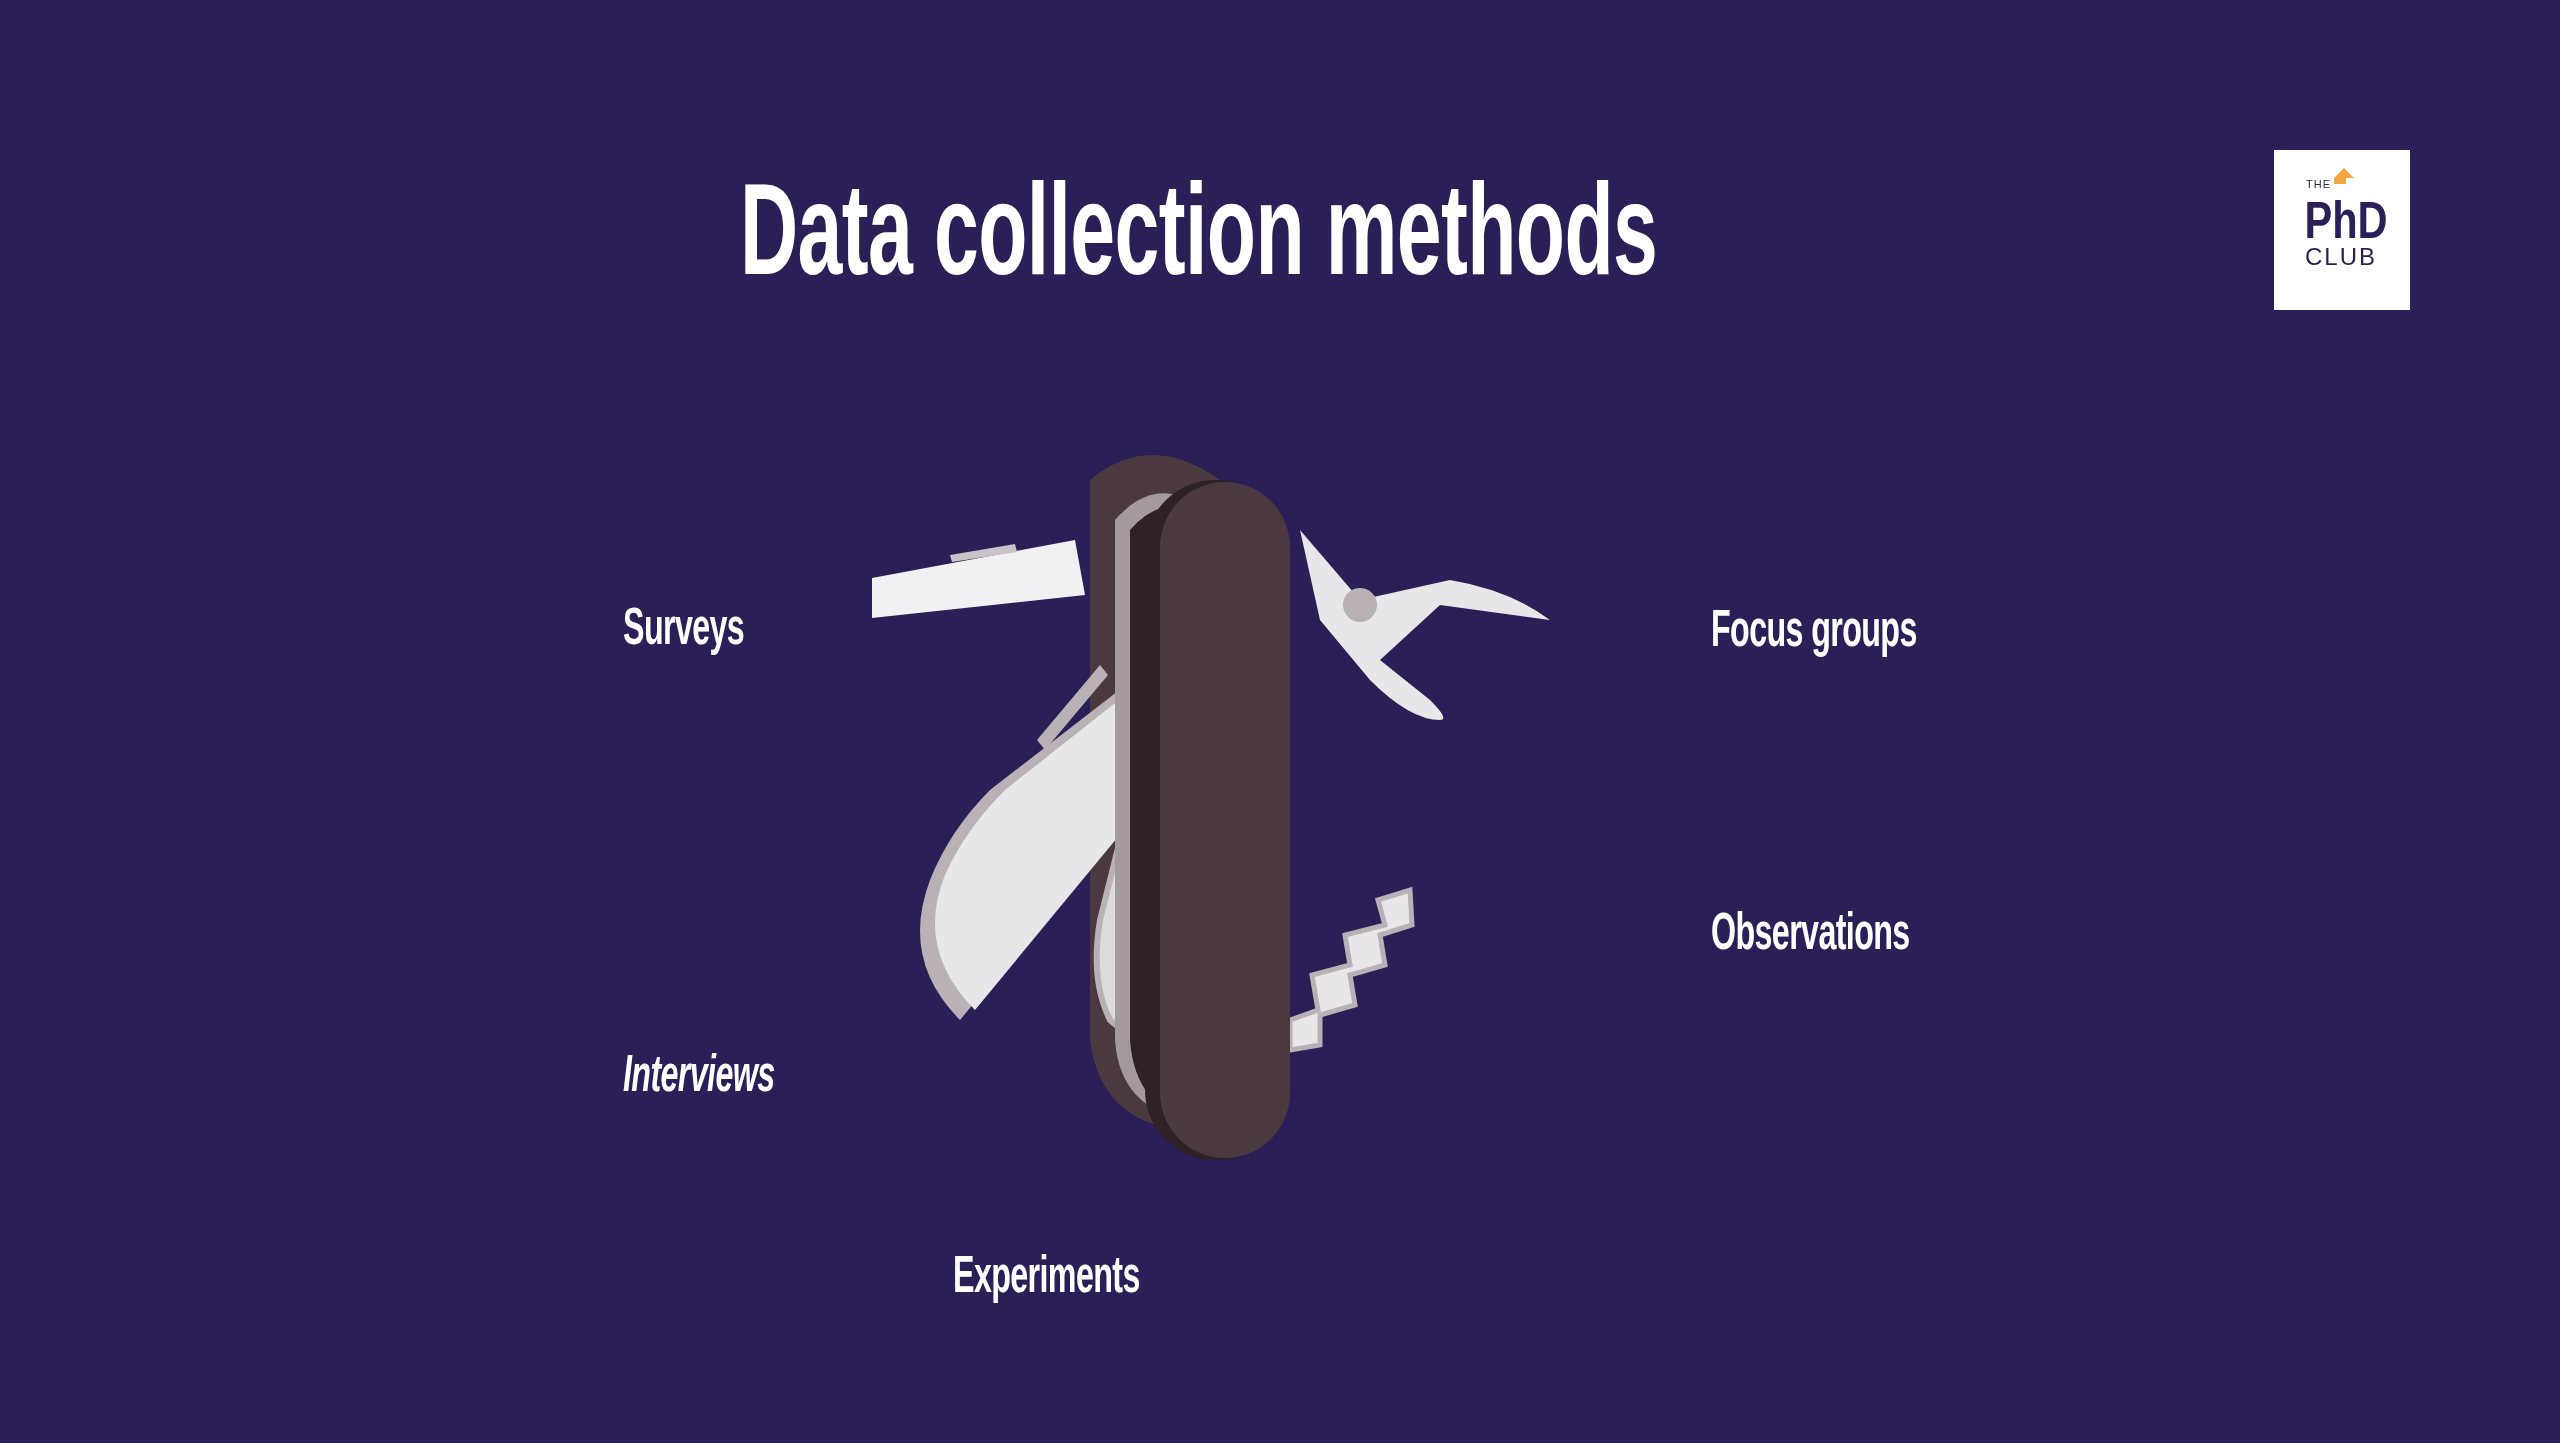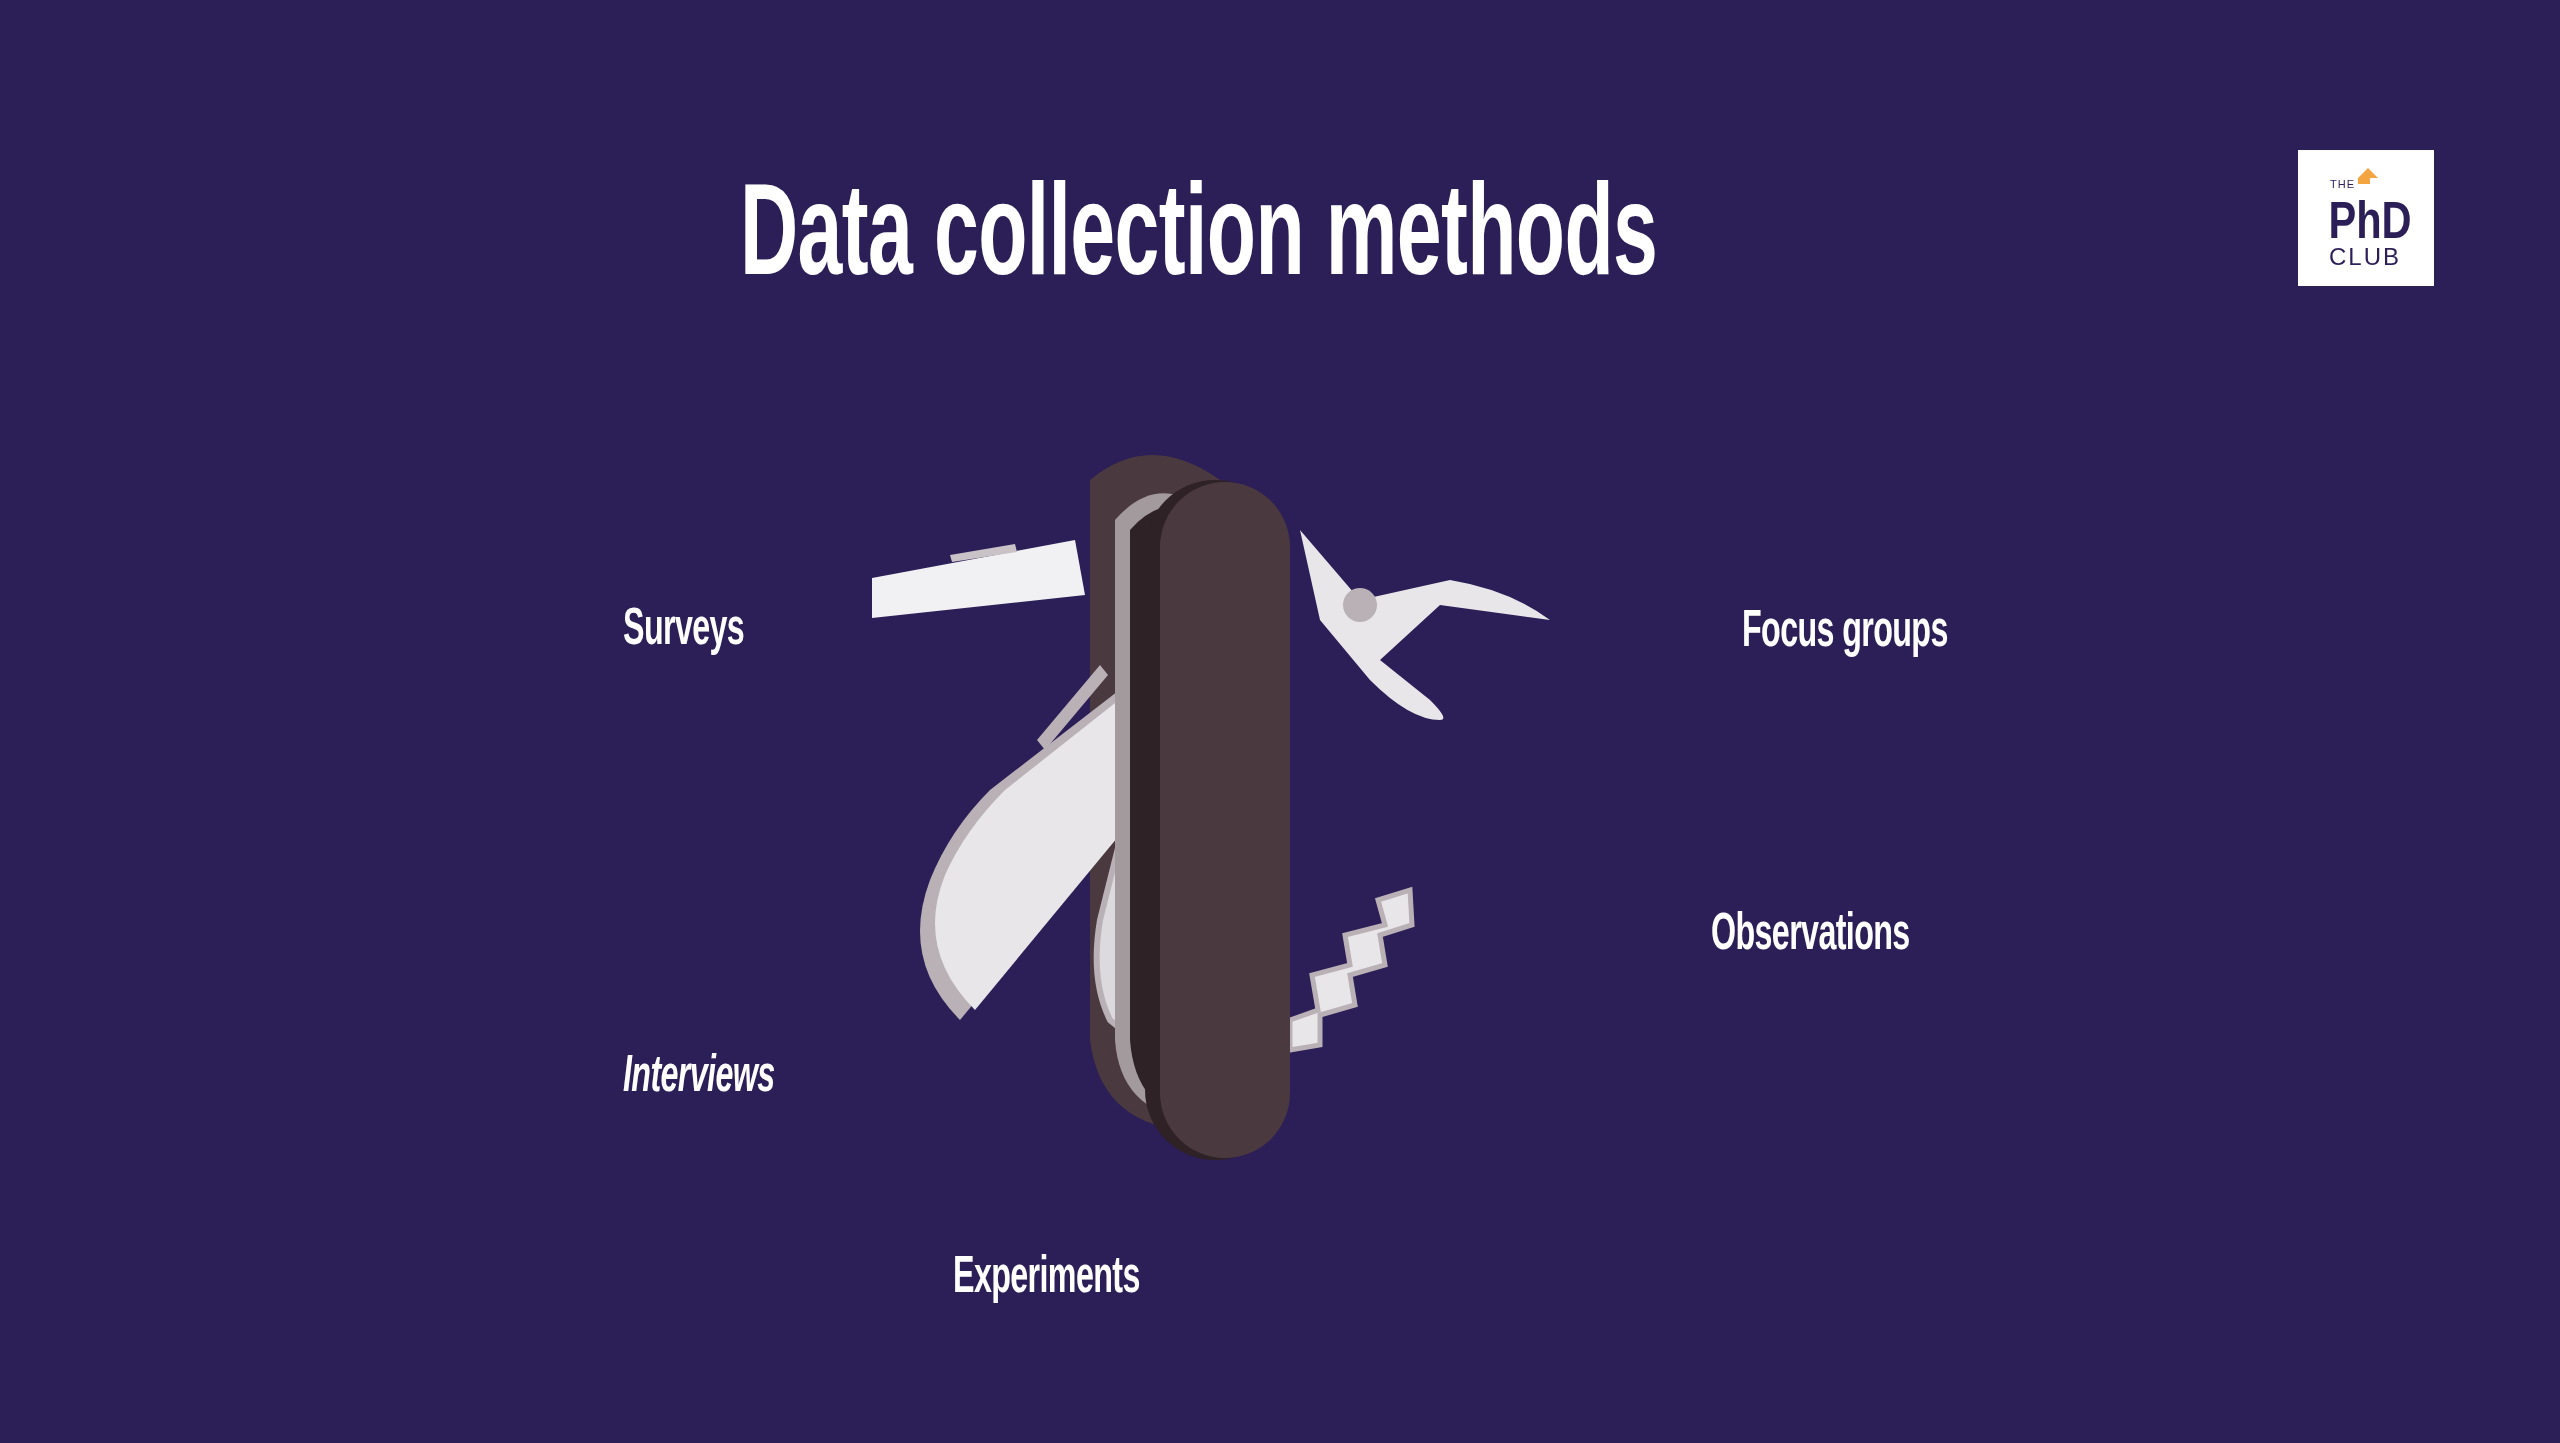--- a/index.html
+++ b/index.html
@@ -3,23 +3,23 @@
 <meta charset="utf-8">
 <style>
   html,body{margin:0;padding:0;}
   body{width:2560px;height:1443px;background:#2c1e57;overflow:hidden;position:relative;font-family:"Liberation Sans",sans-serif;}
   .cond{display:inline-block;transform-origin:left top;transform:scaleX(0.62);white-space:nowrap;color:#ffffff;font-weight:bold;letter-spacing:-1px;}
   .title{position:absolute;left:740px;top:164px;font-size:130px;line-height:130px;}
   .label{position:absolute;font-size:52px;line-height:72px;}
   #lbl-surveys{left:623px;top:590px;}
   #lbl-interviews{left:623px;top:1037px;font-style:italic;}
   #lbl-experiments{left:953px;top:1215px;margin-top:23px;}
-  #lbl-focus{left:1711px;top:592px;margin-left:31px;}
+  #lbl-focus{left:1711px;top:592px;}
   #lbl-observations{left:1711px;top:895px;}
-  .logo{position:absolute;left:2274px;top:150px;width:136px;height:136px;background:#ffffff;margin-left:24px;}
+  .logo{position:absolute;left:2274px;top:150px;width:136px;height:160px;background:#ffffff;}
   .logo svg{width:136px;height:136px;display:block;}
   .knife{position:absolute;left:850px;top:420px;width:900px;height:800px;}
 </style>
 </head>
 <body>
 
 <div>
 
   <div class="title">
     <span class="cond">Data collection methods</span>

